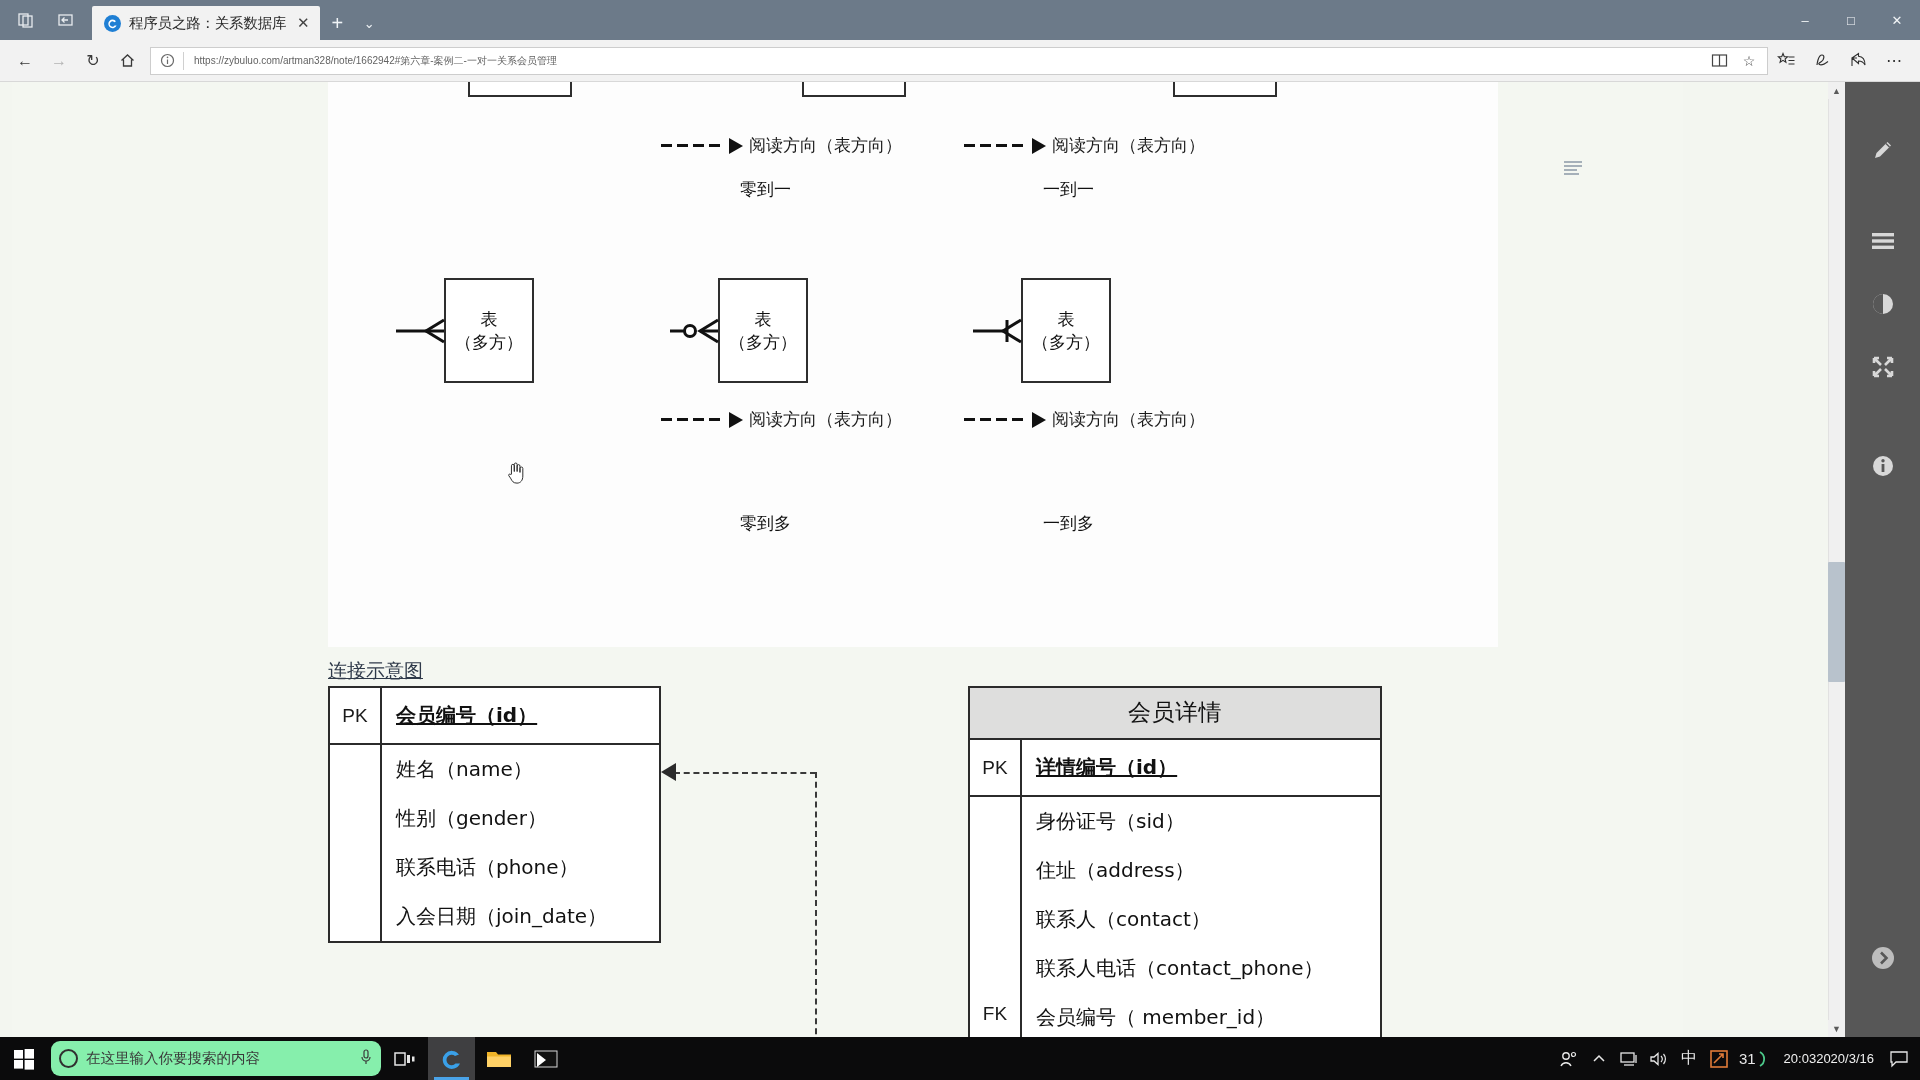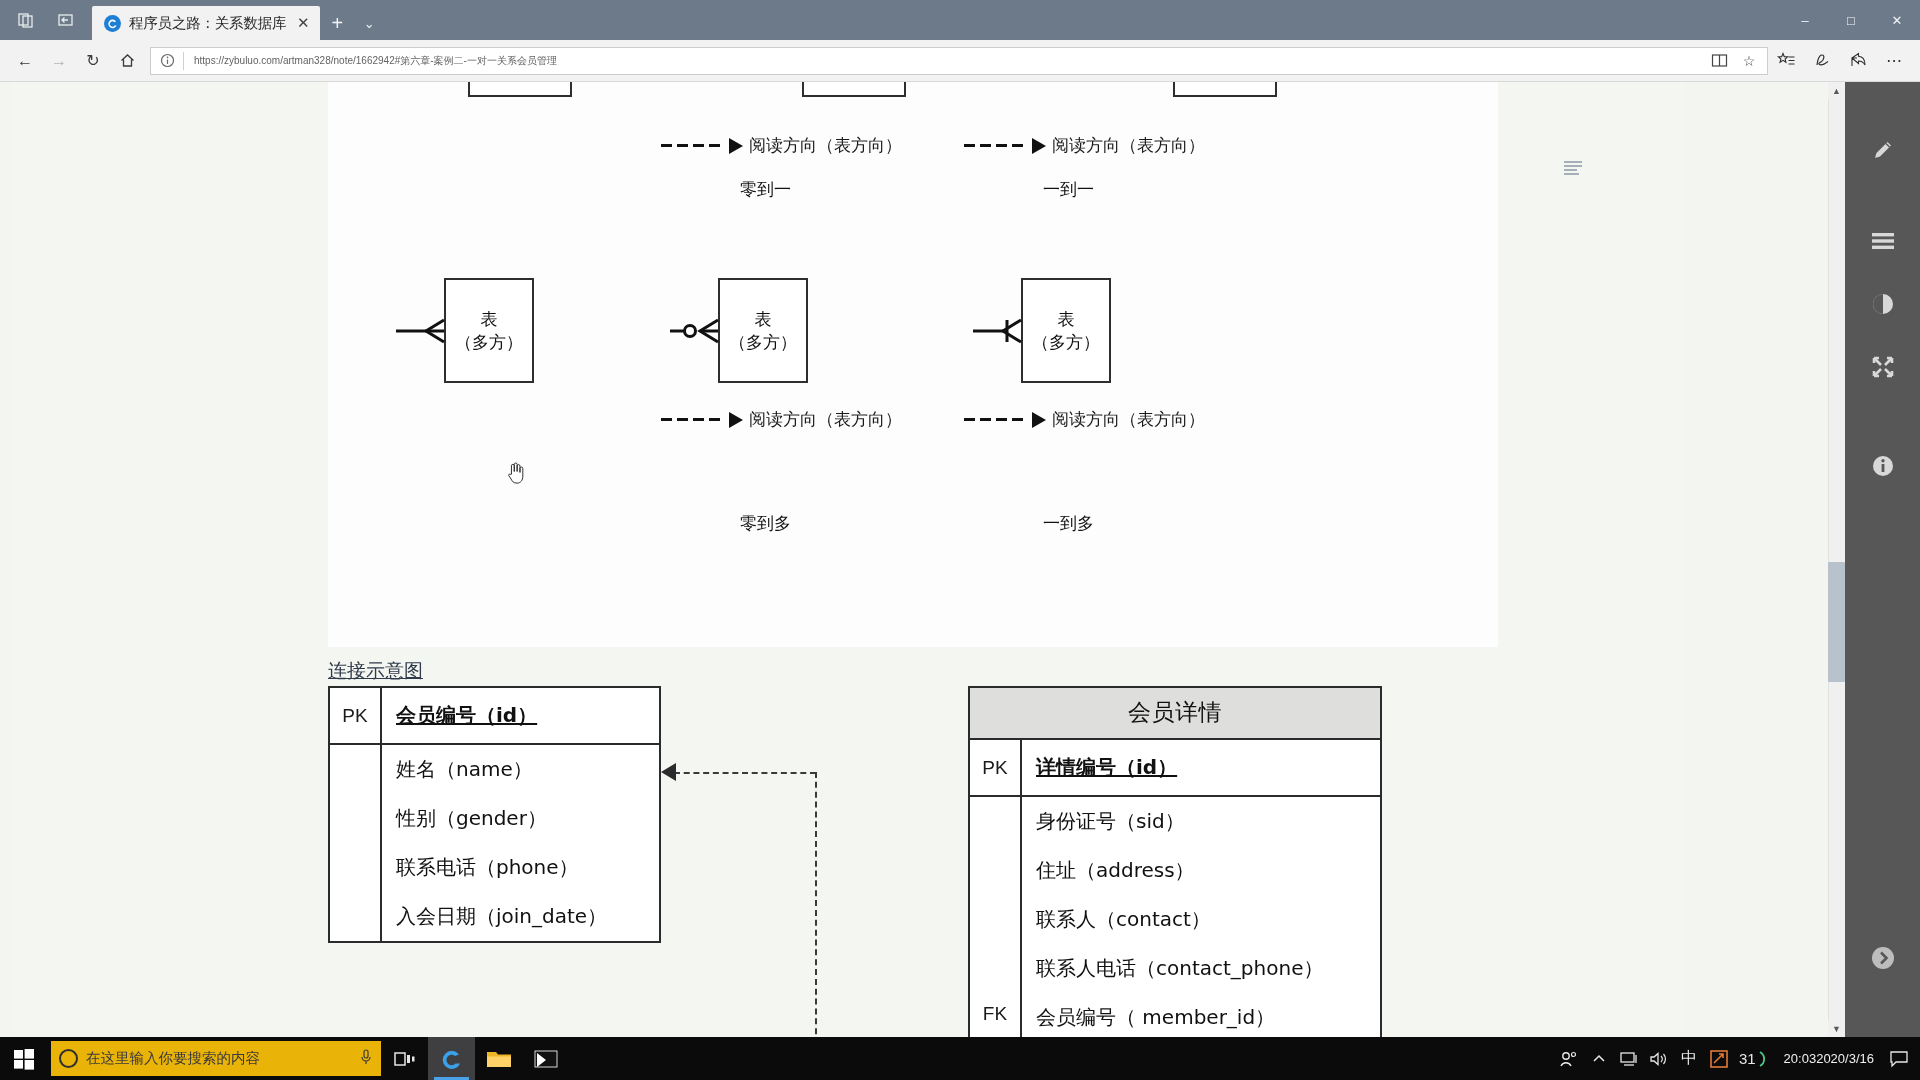--- a/index.html
+++ b/index.html
@@ -265,24 +265,25 @@
   .taskbar {
     position: absolute; left: 0; bottom: 0;
     width: 1920px; height: 43px;
     background: #0b0b0c;
     display: flex; align-items: center;
   }
   .startbtn {
     width: 48px; height: 43px; display:flex; align-items:center; justify-content:center;
   }
   .searchbox {
-    width: 330px; height: 35px; background: #eab308;
+    width: 330px; height: 35px; background: #86efac;
     margin-left: 3px;
     display: flex; align-items: center; gap: 8px;
     padding: 0 8px;
+    border-radius: 9px;
   }
   .searchbox .circle {
     width: 19px; height: 19px; border: 2px solid #303030; border-radius: 50%;
     flex: 0 0 auto;
   }
   .search-text { flex: 1 1 auto; font-size: 14.5px; color: #3a3a3a; white-space: nowrap; }
   .tb-icon {
     width: 47px; height: 43px;
     display:flex; align-items:center; justify-content:center;
     color: #e6e6e6;

